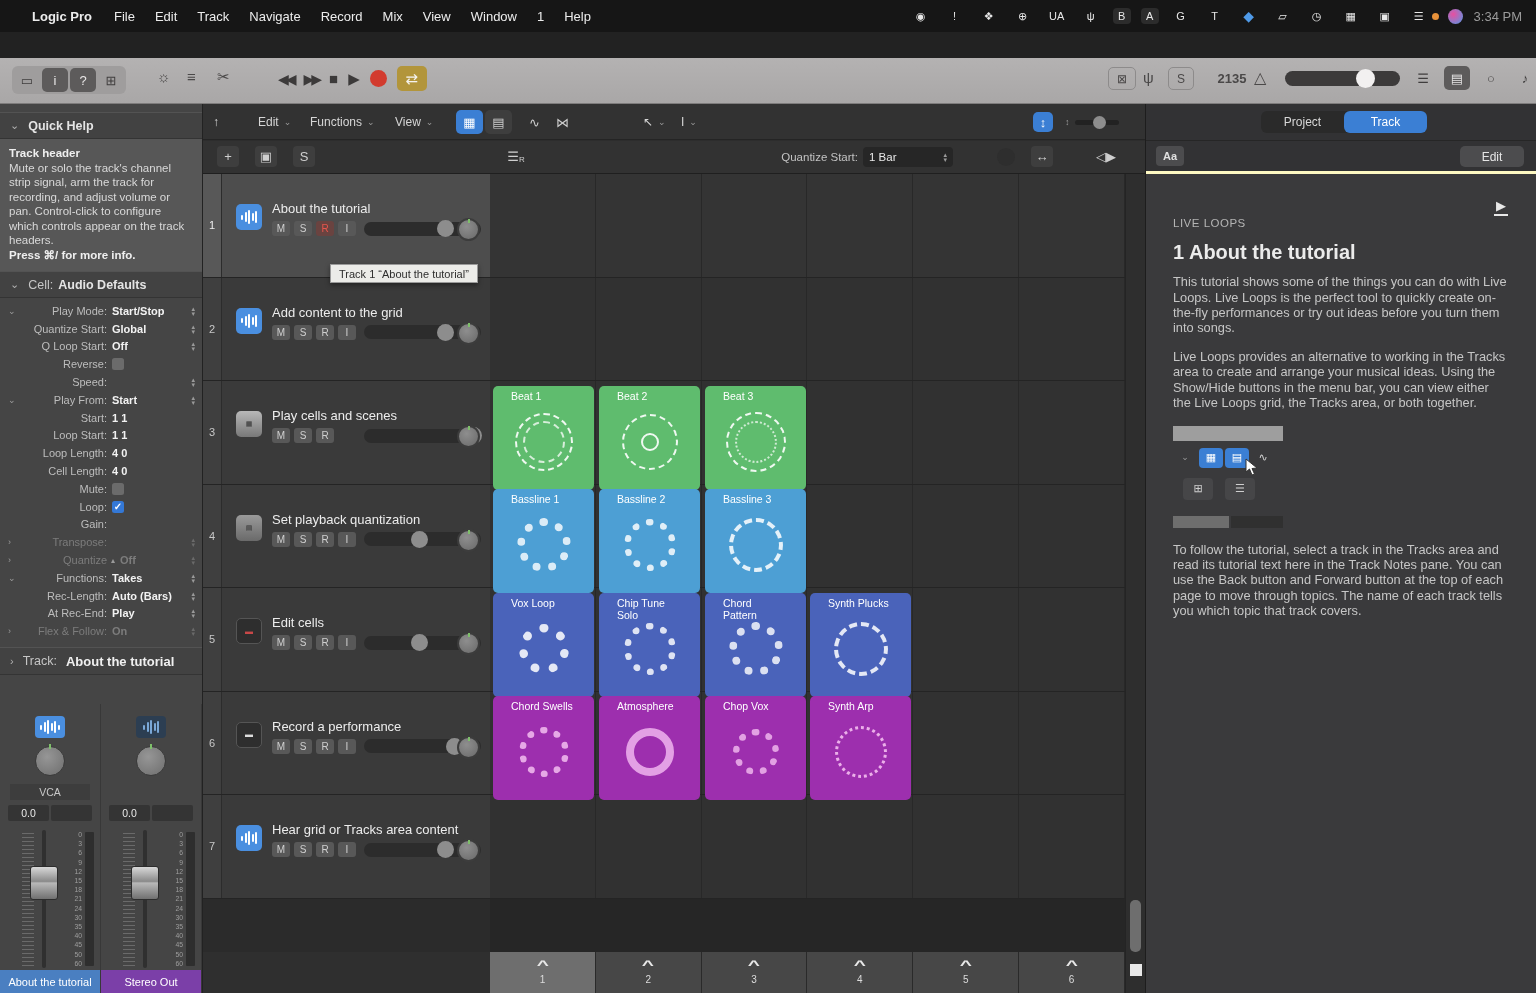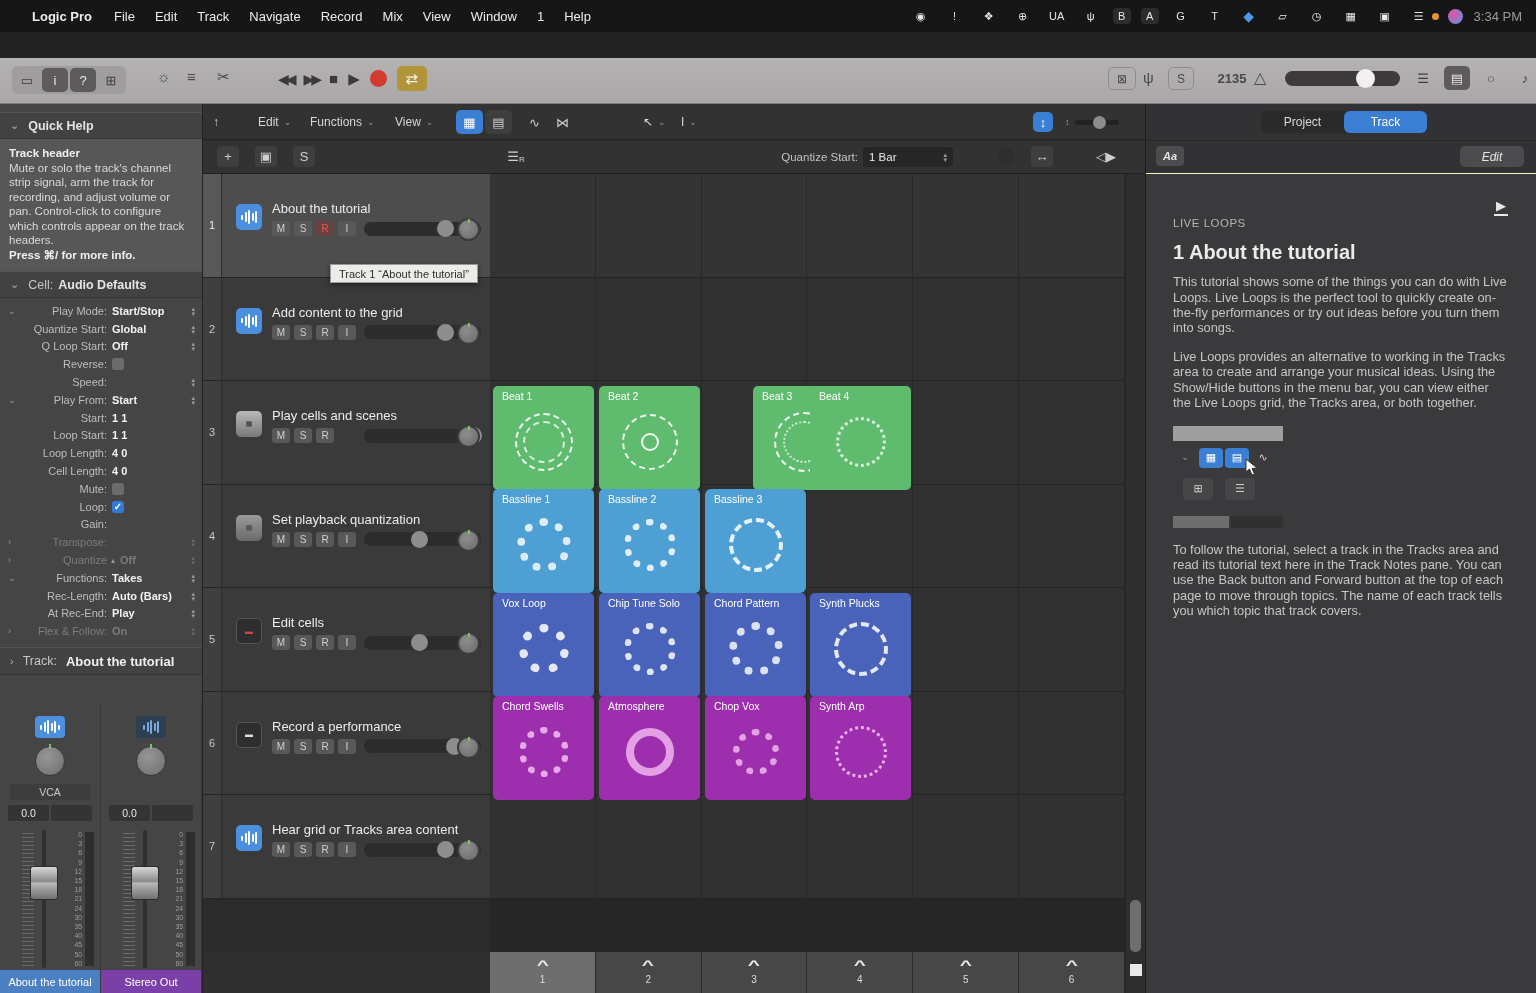--- a/index.html
+++ b/index.html
@@ -176,21 +176,21 @@
   .scene { width:105.83px; background:#474747; border-right:1px solid #2a2a2a; display:flex; flex-direction:column;
     align-items:center; justify-content:center; color:#e8e8e8; }
   .scene.sel { background:#6e6e6e; }
   .scene .ch { font-weight:bold; font-size:13px; line-height:10px; transform:scaleX(1.6); }
   .scene .n { font-size:10px; margin-top:4px; color:#dcdcdc; }
   #vstrip { position:absolute; left:922px; top:70px; width:20px; height:819px; background:#2e2e2e; border-left:1px solid #242424; }
   #vstrip .scrollseg { position:absolute; left:4px; top:726px; width:11px; height:52px; background:#6e6e6e; border-radius:5px; }
   #vstrip .stopall { position:absolute; left:4px; top:790px; width:12px; height:12px; background:#e8e8e8; }
 
   
-  .cell { position:absolute; width:101px; height:104px; border-radius:5px; color:#fff; font-size:10.5px; padding:4px 9px; }
+  .cell { position:absolute; width:101px; height:104px; border-radius:5px; color:#fff; font-size:10.5px; padding:4px 18px; }
   .cell.green { background:#5fbc6e; } .cell.cyan { background:#4d9fd4; }
   .cell.indigo { background:#4a63ba; } .cell.purple { background:#9d2fae; }
   .pat { position:absolute; left:50%; top:54%; transform:translate(-50%,-50%); border-radius:50%; }
   .pat.d1 { width:58px; height:58px; border:2px dashed rgba(255,255,255,.9); }
   .pat.d1:after { content:""; position:absolute; inset:6px; border:2px dashed rgba(255,255,255,.75); border-radius:50%; }
   .pat.d2 { width:56px; height:56px; border:2px dashed rgba(255,255,255,.9); }
   .pat.d2:after { content:""; position:absolute; inset:17px; border:2px solid rgba(255,255,255,.9); border-radius:50%; }
   .pat.d3 { width:60px; height:60px; border:2px dashed rgba(255,255,255,.9); }
   .pat.d3:after { content:""; position:absolute; inset:7px; border:2px dotted rgba(255,255,255,.7); border-radius:50%; }
   .pat.d4 { width:50px; height:50px; border:3px dotted rgba(255,255,255,.75); }
@@ -205,21 +205,21 @@
 
   #tooltip { position:absolute; left:127px; top:160px; height:19px; background:#ecece9; border:1px solid #9a9a9a;
     box-shadow:0 2px 5px rgba(0,0,0,.4); color:#2e2e2e; font-size:11px; display:flex; align-items:center; padding:0 8px; }
 
   
   #rightpanel { position:absolute; left:1145px; top:104px; width:391px; height:889px; background:#3a3a3c; border-left:1px solid #1d1d1d; }
   #rp-row1 { height:37px; background:#323234; border-bottom:1px solid #262626; position:relative; }
   .seg { position:absolute; left:115px; top:7px; width:166px; height:22px; background:#2a2a2a; border-radius:6px; display:flex; }
   .seg .sgbtn { flex:1; display:flex; align-items:center; justify-content:center; color:#d8d8d8; font-size:12px; border-radius:6px; }
   .seg .sgbtn.active { background:#3b7fd4; color:#fff; }
-  #rp-row2 { height:33px; background:#323234; border-bottom:1px solid #fef9c3; position:relative;font-style:italic; }
+  #rp-row2 { height:33px; background:#323234; border-bottom:3px solid #fef9c3; position:relative; }
   #aa-btn { position:absolute; left:10px; top:5px; width:28px; height:20px; background:#4c4c4e; border-radius:4px;
     color:#e0e0e0; font-size:11px; font-weight:bold; display:flex; align-items:center; justify-content:center; }
   #edit-btn { position:absolute; right:12px; top:5px; width:64px; height:21px; background:#4c4c4e; border-radius:5px;
     color:#e6e6e6; font-size:12px; display:flex; align-items:center; justify-content:center; }
   #rp-content { padding:24px 26px 0 27px; color:#c6c6c6; font-size:12.8px; line-height:15.2px; position:relative; }
   #fwd-btn { position:absolute; right:28px; top:24px; color:#e8e8e8; font-size:13px; border-bottom:2px solid #e8e8e8; padding:0 2px 1px; }
   #rp-cat { color:#b4b4b4; font-size:11.5px; letter-spacing:.5px; margin-top:18px; }
   #rp-title { color:#ebebeb; font-size:20px; font-weight:bold; margin-top:14px; }
   #rp-content p { margin-top:14px; }
   #rp-img { margin-top:16px; width:112px; position:relative; height:102px; }
@@ -916,26 +916,25 @@
             <span class="gcell"></span>
             <span class="gcell"></span>
             <span class="gcell"></span>
             <span class="gcell"></span>
         </div>
       </div>
     </div>
 
     <div class="cell green" style="left:290px; top:282px;"><span>Beat 1</span><span class="pat d1"></span></div>
     <div class="cell green" style="left:396px; top:282px;"><span>Beat 2</span><span class="pat d2"></span></div>
-    <div class="cell green" style="left:502px; top:282px;margin-left:48px;"><span>Beat 3</span><span class="pat d3"></span></div>
-    <div class="cell green" style="left:607px; top:282px;"><span>Beat 4</span><span class="pat d4"></span></div>
+    <div class="cell green" style="left:502px; top:282px;"><span>Beat 3</span><span class="pat d3"></span></div>
 
     <div class="cell cyan" style="left:290px; top:385px;"><span>Bassline 1</span><span class="pat w1"></span></div>
     <div class="cell cyan" style="left:396px; top:385px;"><span>Bassline 2</span><span class="pat w2"></span></div>
-    <div class="cell cyan" style="left:502px; top:385px;border-radius:6px;"><span>Bassline 3</span><span class="pat w4"></span></div>
+    <div class="cell cyan" style="left:502px; top:385px;"><span>Bassline 3</span><span class="pat w4"></span></div>
 
     <div class="cell indigo" style="left:290px; top:489px;"><span>Vox Loop</span><span class="pat w3"></span></div>
     <div class="cell indigo" style="left:396px; top:489px;"><span>Chip Tune Solo</span><span class="pat w2"></span></div>
     <div class="cell indigo" style="left:502px; top:489px;"><span>Chord Pattern</span><span class="pat w1"></span></div>
     <div class="cell indigo" style="left:607px; top:489px;"><span>Synth Plucks</span><span class="pat w4"></span></div>
 
     <div class="cell purple" style="left:290px; top:592px;"><span>Chord Swells</span><span class="pat b1"></span></div>
     <div class="cell purple" style="left:396px; top:592px;"><span>Atmosphere</span><span class="pat ring"></span></div>
     <div class="cell purple" style="left:502px; top:592px;"><span>Chop Vox</span><span class="pat b2"></span></div>
     <div class="cell purple" style="left:607px; top:592px;"><span>Synth Arp</span><span class="pat b3"></span></div>

